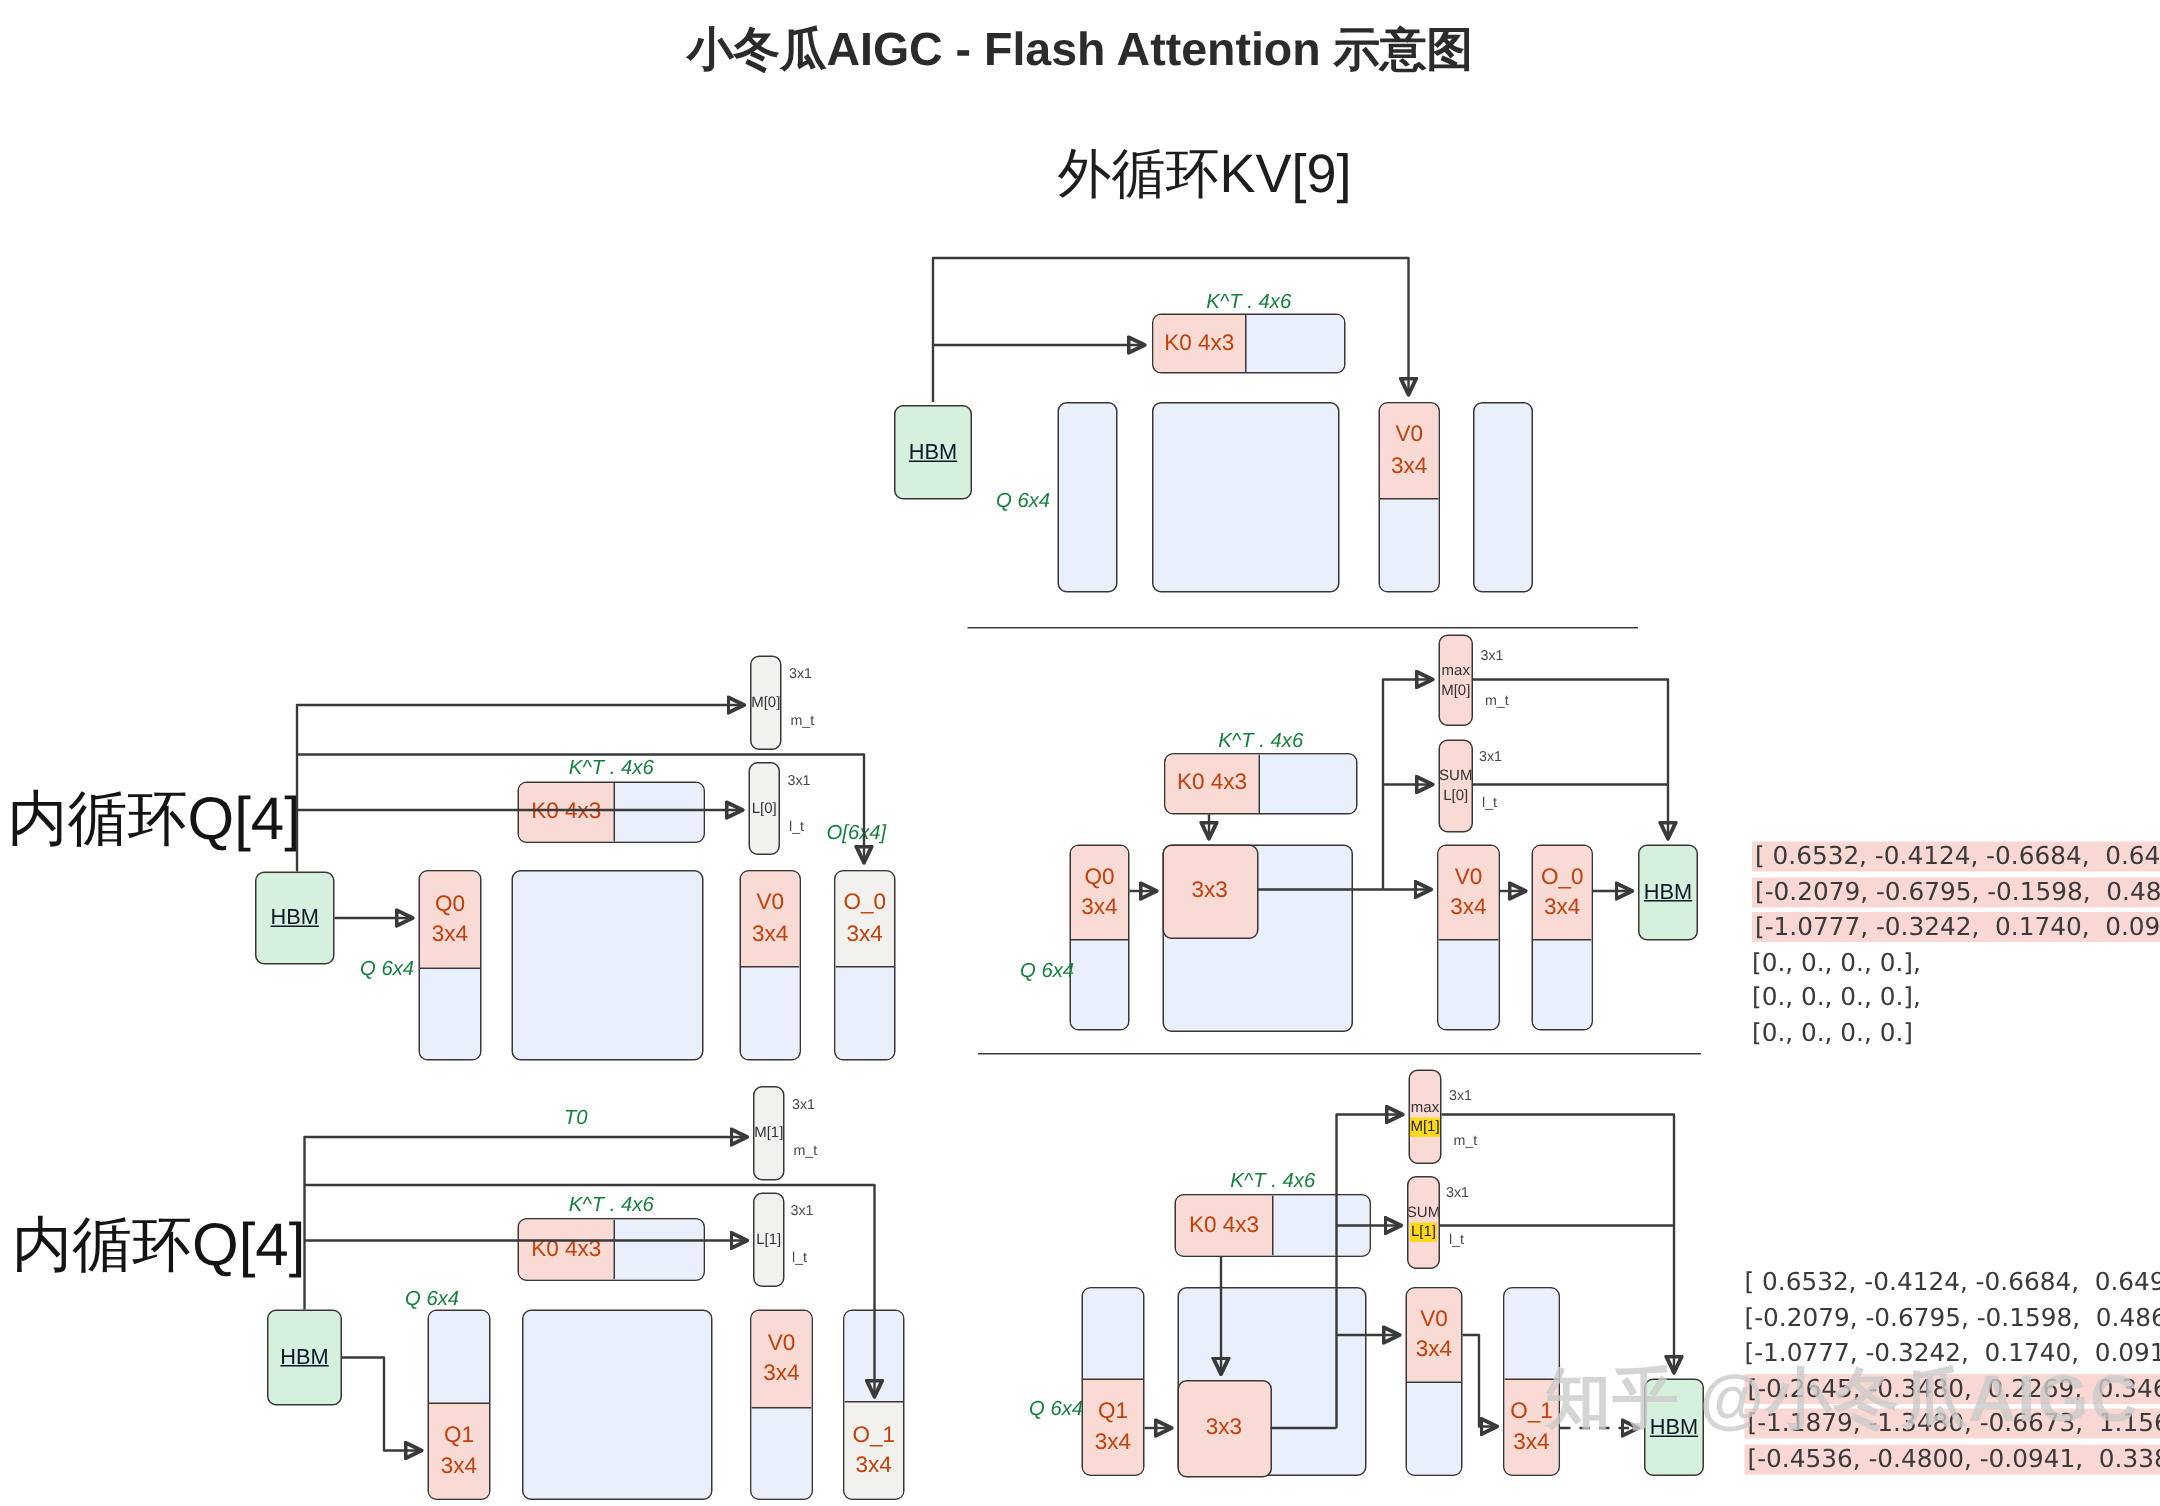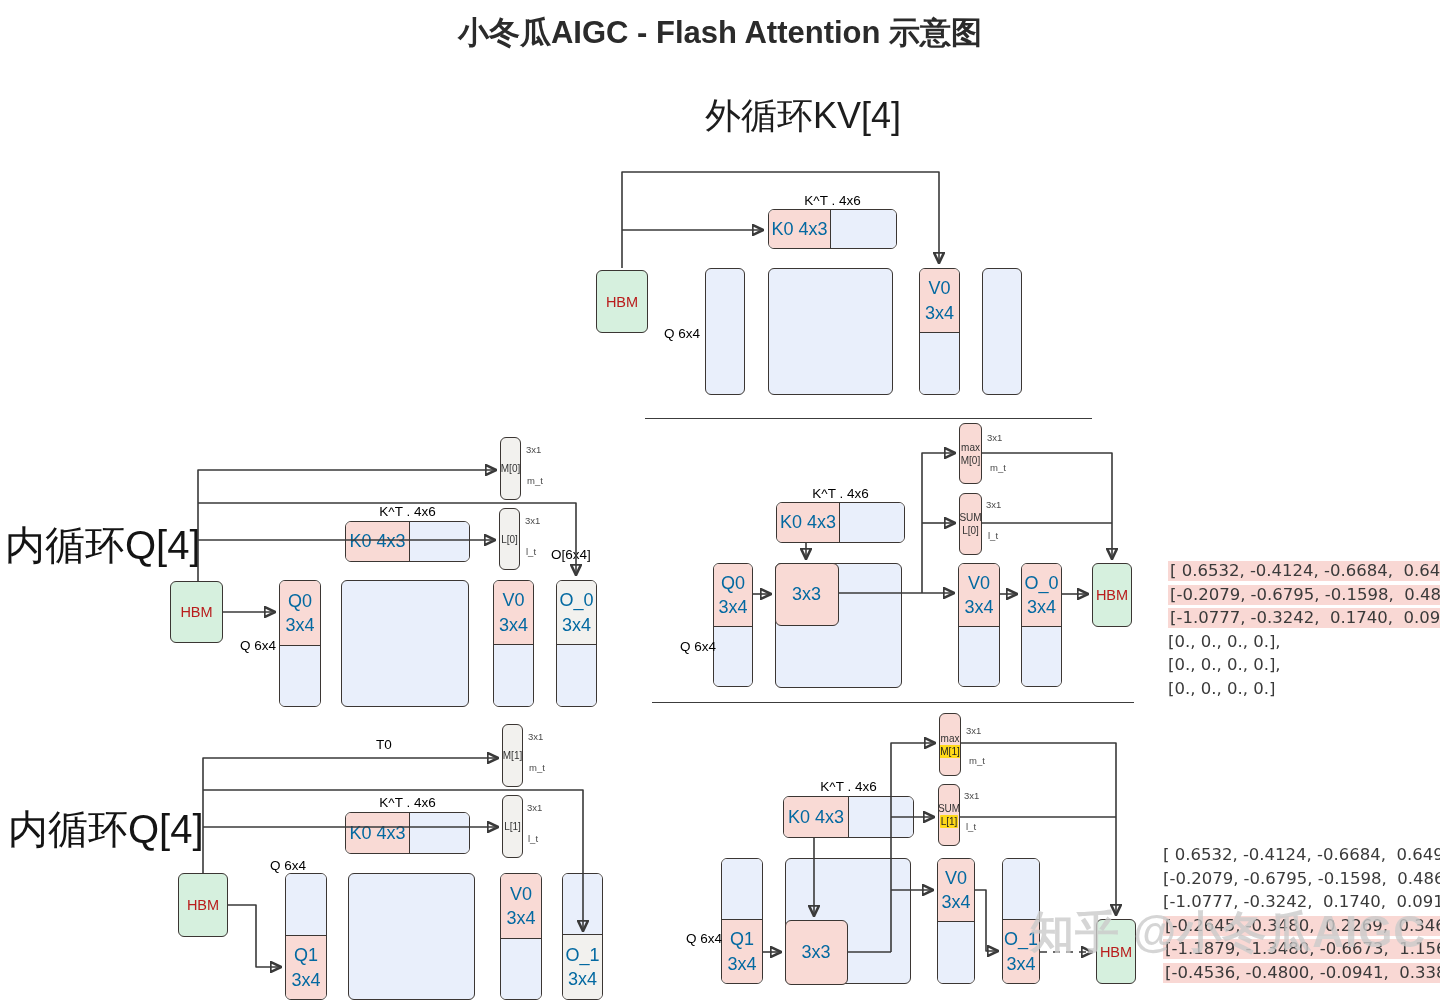--- a/index.html
+++ b/index.html
@@ -15,23 +15,23 @@
   .box.row{flex-direction:row;}
   .bigbox{overflow:visible;}
   .pink{background:#f9dad5;}
   .blue{background:#e9effb;}
   .green{background:#d6f0de;}
   .grey{background:#f2f1ee;}
   .vseg{width:100%;display:flex;flex-direction:column;align-items:center;justify-content:center;box-sizing:border-box;}
   .vseg+.vseg{border-top:1.5px solid #3b3633;}
   .hseg{height:100%;display:flex;align-items:center;justify-content:center;box-sizing:border-box;}
   .hseg+.hseg{border-left:1.5px solid #3b3633;}
-  .lbl{font-size:18px;color:#0369a1;text-align:center;line-height:1.35;}
-  .hbm-lbl{font-size:14.5px;color:#b91c1c;}
-  .cap{position:absolute;font-size:13.5px;color:#000000;white-space:nowrap;}
+  .lbl{font-size:15px;color:#c2410c;text-align:center;line-height:1.35;}
+  .hbm-lbl{font-size:14.5px;color:#0f172a;text-decoration:underline;}
+  .cap{position:absolute;font-size:13.5px;color:#15803d;white-space:nowrap;font-style:italic;}
   .capc{text-align:center;}
   .dim{position:absolute;font-size:9.5px;color:#4a4a4a;white-space:nowrap;}
   .tiny{font-size:10px;color:#333;line-height:1.3;text-align:center;}
   .ylw{background:#ffd919;padding:0 1px;border-radius:1px;color:#222;}
   .inner3x3{position:absolute;border:1.5px solid #3b3633;border-radius:6px;background:#f9dad5;
     display:flex;align-items:center;justify-content:center;box-sizing:border-box;}
   .mrow{white-space:pre;font-family:"DejaVu Sans",sans-serif;font-size:16.5px;line-height:23.5px;color:#3a3a3a;}
   .mrow .hl{background:#f9d8d4;padding:0 3px 1px 2px;}
   .sep{position:absolute;height:0;border-top:1.6px solid #3c3c3c;}
   .page-title{position:absolute;left:0;top:12px;width:100%;text-align:center;font-size:31px;font-weight:600;color:#2b2b2b;}
@@ -40,21 +40,21 @@
   .watermark{position:absolute;left:1030px;top:903px;font-size:44px;font-weight:700;
     color:#cbcbcb;opacity:.8;letter-spacing:1px;z-index:90;white-space:nowrap;}
   svg.arrows{position:absolute;left:0;top:0;z-index:40;pointer-events:none;}
   svg.arrows path{stroke:#3a3a3a;stroke-width:1.6;fill:none;stroke-linejoin:round;stroke-linecap:butt;}
   svg.arrows path.dashed{stroke-dasharray:7 6;}
 </style>
 </head>
 <body>
 
 <div class="page-title">小冬瓜AIGC - Flash Attention 示意图</div>
-<div class="sub-title">外循环KV[4]</div>
+<div class="sub-title">外循环KV[9]</div>
 <div class="sec-label" style="left:5px;top:518px;">内循环Q[4]</div>
 <div class="sec-label" style="left:8px;top:802px;">内循环Q[4]</div>
 
 <div class="sep" style="left:645px;top:418px;width:447px;"></div>
 <div class="sep" style="left:652px;top:702px;width:482px;"></div>
 
 <div class="box green" style="left:596px;top:270px;width:52px;height:63px;align-items:center;justify-content:center;">
   <span class="hbm-lbl">HBM</span>
 </div>
 <div class="cap capc" style="left:768px;top:193px;width:129px;">K^T . 4x6</div>

